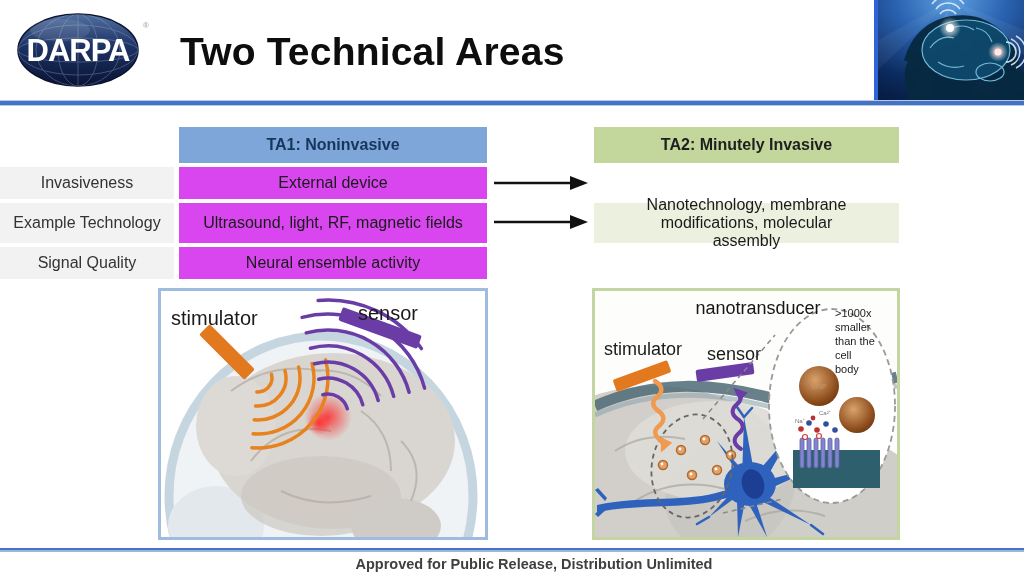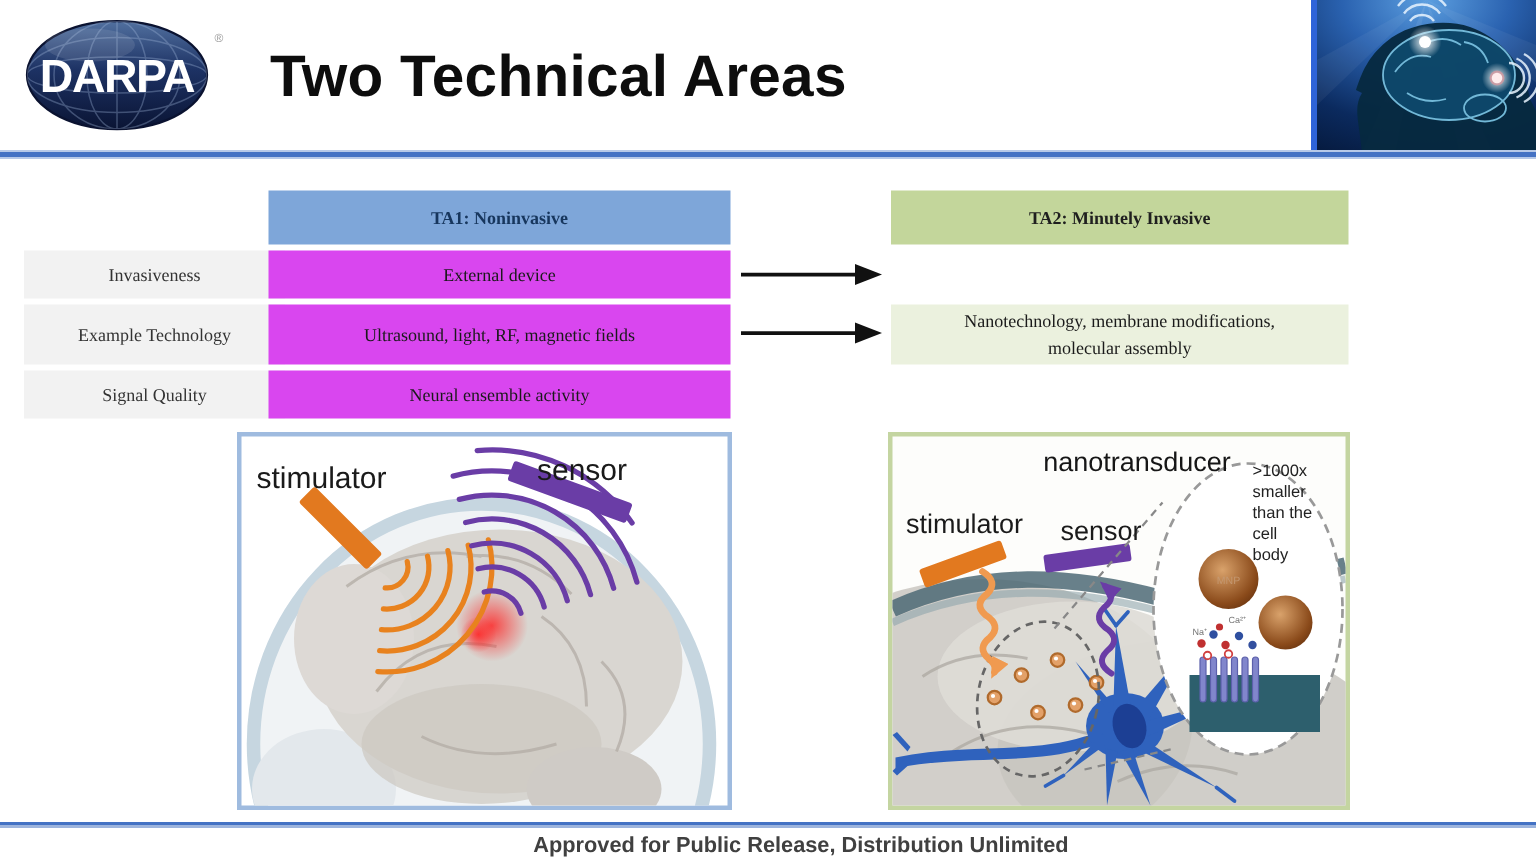--- a/index.html
+++ b/index.html
@@ -20,23 +20,23 @@
     background:linear-gradient(to bottom,#b7c9e8 0 1px,#4472c4 1px 5px,#b7c9e8 5px 6px);
   }
   .corner-art{
     position:absolute;right:0;top:0;width:150px;height:102px;
     border-left:4px solid #2e64d9;box-sizing:border-box;background:#0a2550;
   }
 
   
   .tcell{
     position:absolute;display:flex;align-items:center;justify-content:center;
-    text-align:center;font-size:12px;line-height:18px;color:#1a1a1a;box-sizing:border-box;font-family:Liberation Serif, serif;
-  }
-  .rlabel{left:16px;width:174px;background:#f2f2f2;color:#333333;text-align:right;}
+    text-align:center;font-size:16px;line-height:18px;color:#1a1a1a;box-sizing:border-box;
+  }
+  .rlabel{left:0;width:174px;background:#f2f2f2;color:#333333;text-align:right;}
   .ta1col{left:179px;width:308px;background:#d946ef;padding:0 8px;}
   .ta2col{left:594px;width:305px;background:#ebf1de;padding:0 42px;}
   .thead{top:127px;height:36px;font-weight:bold;}
   .ta1head{background:#7ea6d9;color:#17365d;}
   .ta2head{background:#c3d69b;color:#1f1f1f;}
   .row1{top:167px;height:32px;}
   .row2{top:203px;height:40px;}
   .row3{top:247px;height:32px;}
   .arrows{position:absolute;left:490px;top:168px;width:102px;height:64px;}
 

